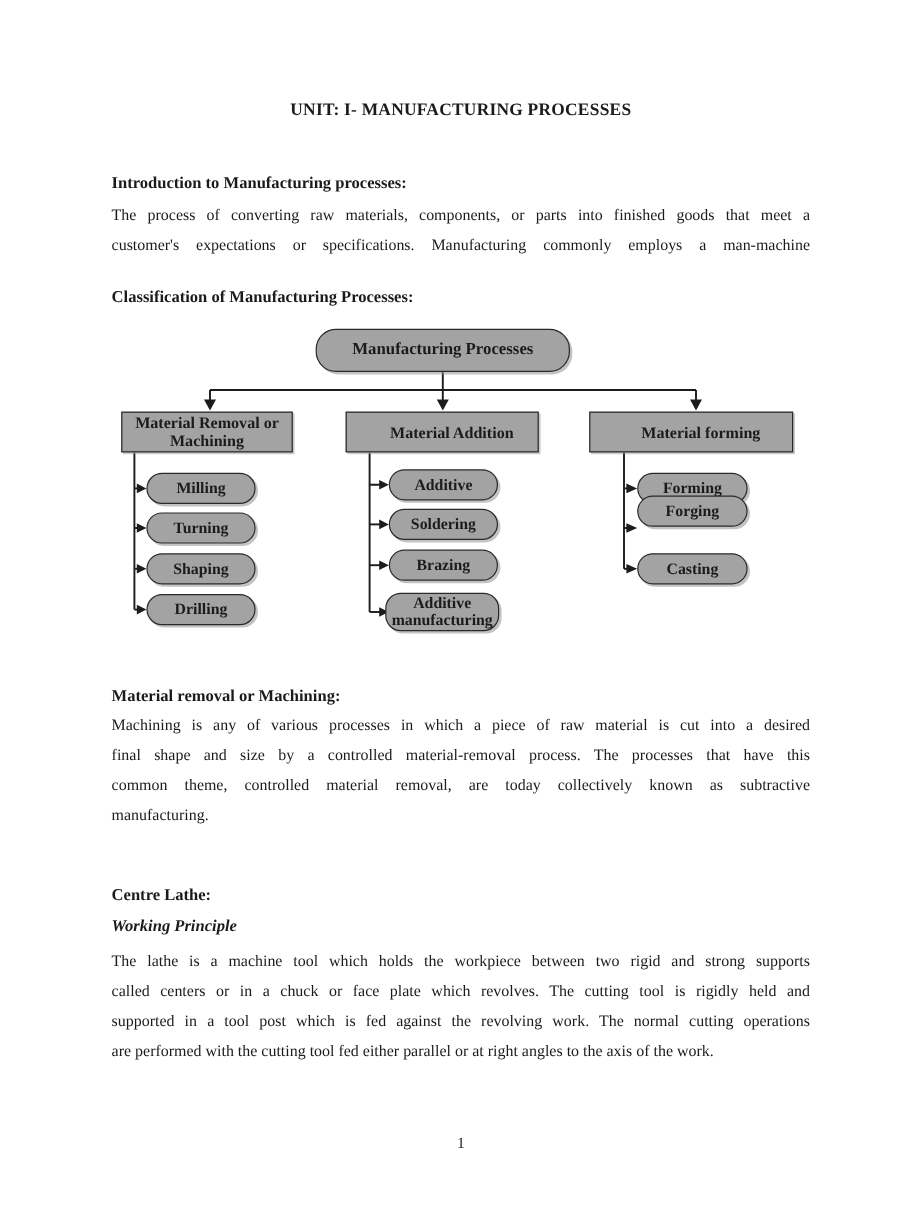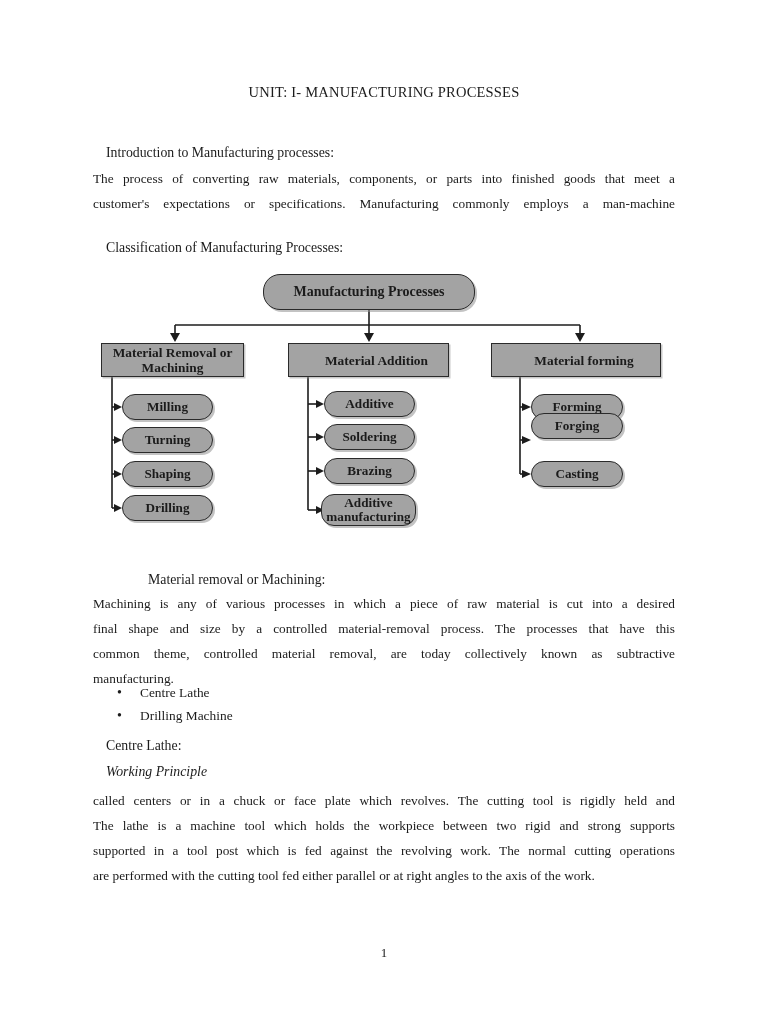--- a/index.html
+++ b/index.html
@@ -6,26 +6,26 @@
   .page {
     position: relative;
     width: 768px; height: 1024px;
     background: #ffffff;
     font-family: "Liberation Serif", "DejaVu Serif", serif;
     color: #1b1b1b;
     overflow: hidden;
   }
   .doc-title {
     position: absolute; left: 0; top: 84px; width: 768px;
-    text-align: center; font-weight: normal; font-size: 14.5px;
+    text-align: center; font-weight: bold; font-size: 14.5px;
     letter-spacing: 0.2px;
   }
   .h {
-    position: absolute; left: 106px;
-    font-weight: normal; font-size: 13.8px; line-height: 15px;
+    position: absolute; left: 93px;
+    font-weight: bold; font-size: 13.8px; line-height: 15px;
   }
   .h.italic { font-style: italic; }
   .para {
     position: absolute; left: 93px; width: 582px;
     font-size: 13.3px; line-height: 25px;
   }
   .jl { text-align: justify; text-align-last: justify; }
   .jl-last { text-align: left; white-space: nowrap; }
   .bullets {
     position: absolute; left: 93px; width: 582px;
@@ -146,40 +146,36 @@
     <div class="fc-node fc-pill" style="left:324px;top:117px;">Additive</div>
     <div class="fc-node fc-pill" style="left:324px;top:150px;">Soldering</div>
     <div class="fc-node fc-pill" style="left:324px;top:184px;">Brazing</div>
     <div class="fc-node fc-pill" style="left:321px;top:220px;width:95px;height:32px;">Additive manufacturing</div>
 
     <div class="fc-node fc-pill" style="left:531px;top:120px;width:92px;">Forming</div>
     <div class="fc-node fc-pill" style="left:531px;top:139px;width:92px;">Forging</div>
     <div class="fc-node fc-pill" style="left:531px;top:187px;width:92px;">Casting</div>
   </div>
 
-  <div class="h" style="top:572px;margin-left:42px;">Material removal or Machining:</div>
+  <div class="h" style="top:572px;">Material removal or Machining:</div>
 
   <div class="para" style="top:591px;">
     <div class="jl">Machining is any of various processes in which a piece of raw material is cut into a desired</div>
     <div class="jl">final shape and size by a controlled material-removal process. The processes that have this</div>
     <div class="jl">common theme, controlled material removal, are today collectively known as subtractive</div>
     <div class="jl-last">manufacturing.</div>
   </div>
 
-  <div class="bullets" style="top:682px;">
-    <div class="bullet-item">Centre Lathe</div>
-    <div class="bullet-item">Drilling Machine</div>
-  </div>
 
   <div class="h" style="top:738px;">Centre Lathe:</div>
 
   <div class="h italic" style="top:764px;">Working Principle</div>
 
   <div class="para" style="top:788px;">
+    <div class="jl">The lathe is a machine tool which holds the workpiece between two rigid and strong supports</div>
     <div class="jl">called centers or in a chuck or face plate which revolves. The cutting tool is rigidly held and</div>
-    <div class="jl">The lathe is a machine tool which holds the workpiece between two rigid and strong supports</div>
     <div class="jl">supported in a tool post which is fed against the revolving work. The normal cutting operations</div>
     <div class="jl-last">are performed with the cutting tool fed either parallel or at right angles to the axis of the work.</div>
   </div>
 
   <div class="page-num">1</div>
 
 </div>
 
 </body></html>

